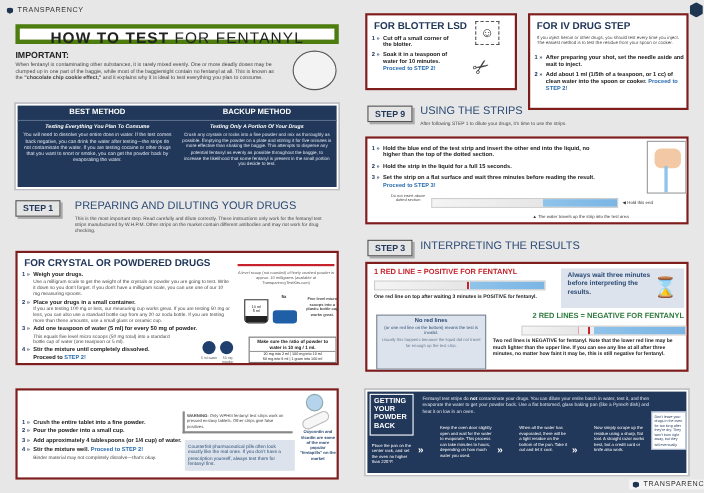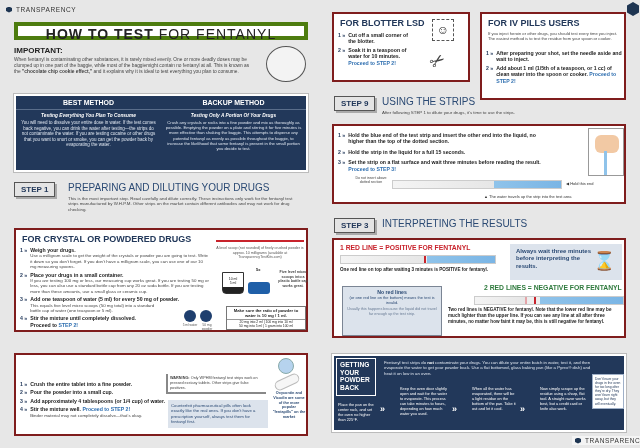--- a/index.html
+++ b/index.html
@@ -142,21 +142,21 @@
     <div class="li">
         <span class="n">2 »</span>
         <span><span>Soak it in a teaspoon of water for 10 minutes.</span><br><span class="blue">Proceed to STEP 2!</span></span>
       </div>
   </div>
   <div style="position:absolute;left:98px;top:5px;width:22px;height:22px;border:1px dashed #555;text-align:center;font-size:12px;line-height:20px">☺</div>
   <div style="position:absolute;left:96px;top:36px;font-size:18px;color:#444;transform:rotate(-35deg)">✂</div>
 </div>
 
 <div class="abs box" style="left:480px;top:12px;width:146px;height:88px">
-  <h3 style="position:absolute;left:6px;top:4px">FOR IV PILLS USERS</h3>
+  <h3 style="position:absolute;left:6px;top:4px">FOR IV DRUG STEP</h3>
   <div class="small" style="position:absolute;left:6px;top:17px;width:134px;font-size:4.1px;line-height:5px">If you inject heroin or other drugs, you should test every time you inject. The easiest method is to test the residue from your spoon or cooker.</div>
   <div style="position:absolute;left:4px;top:36px;width:136px">
     <div class="li">
         <span class="n">1 »</span>
         <span>After preparing your shot, set the needle aside and wait to inject.</span>
       </div>
     <div class="li">
         <span class="n">2 »</span>
         <span><span>Add about 1 ml (1/5th of a teaspoon, or 1 cc) of clean water into the spoon or cooker.</span> <span class="blue">Proceed to STEP 2!</span></span>
       </div>

